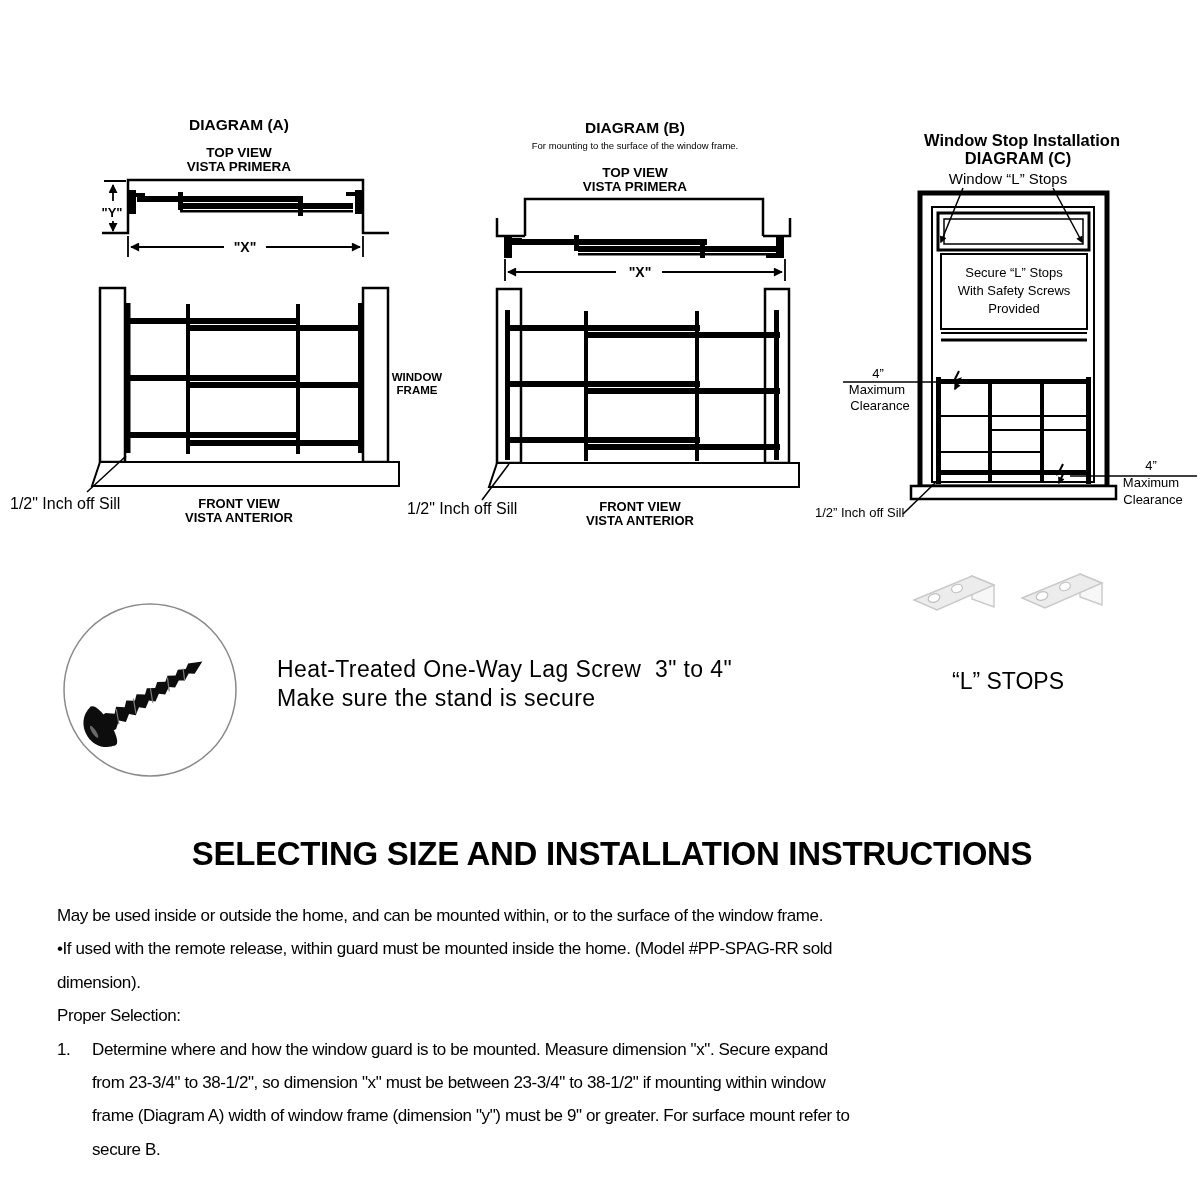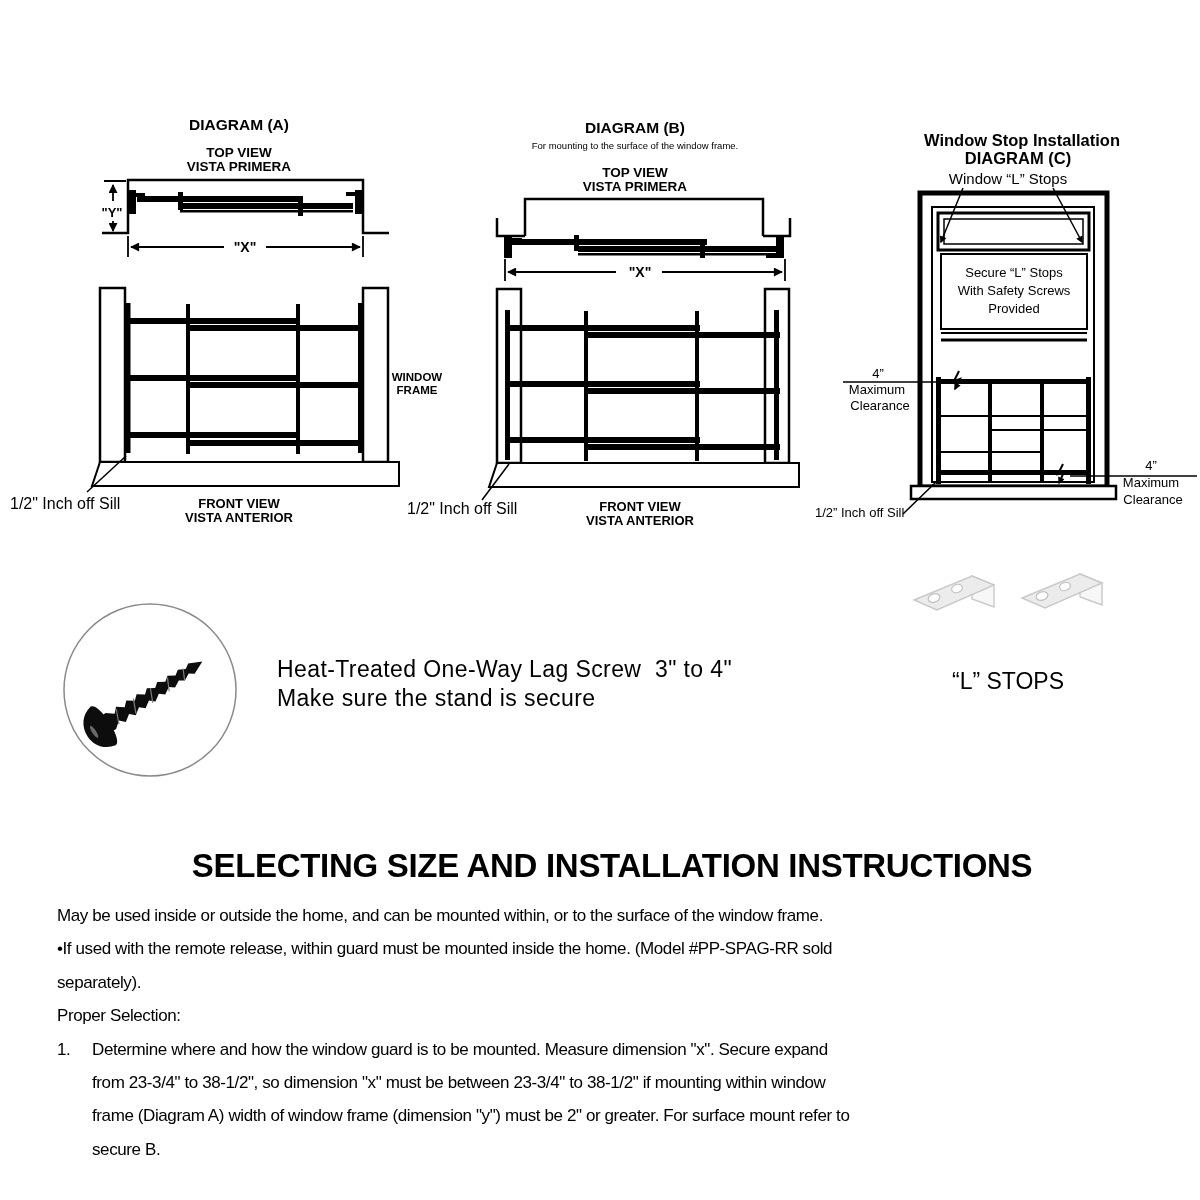--- a/index.html
+++ b/index.html
@@ -5,21 +5,21 @@
   html,body { margin:0; padding:0; }
   body {
     width:1200px; height:1200px; background:#ffffff; position:relative;
     font-family:"Liberation Sans", sans-serif; color:#000; overflow:hidden;
   }
   svg { position:absolute; left:0; top:0; }
   svg text { fill:#000; font-family:"Liberation Sans", sans-serif; white-space:pre; }
   .b { font-weight:bold; }
   .heading {
     position:absolute; top:835px; left:24px; width:1176px; text-align:center;
-    font-weight:bold; font-size:33px; letter-spacing:-0.3px;margin-top:12px;
+    font-weight:bold; font-size:33px; letter-spacing:-0.3px;
   }
   .instr {
     position:absolute; left:57px; top:899px; width:1110px;
     font-size:17px; line-height:33.4px; letter-spacing:-0.4px; white-space:nowrap;
   }
   .instr .line { white-space:nowrap; }
   .instr .ind { padding-left:35px; }
   .instr .item { display:flex; }
   .instr .num { flex:0 0 35px; width:35px; }
 </style>
@@ -226,22 +226,22 @@
     </g>
     <text x="1008" y="689" font-size="23" text-anchor="middle">“L” STOPS</text>
   </g>
 </svg>
 
 <div class="heading">SELECTING SIZE AND INSTALLATION INSTRUCTIONS</div>
 
 <div class="instr">
   <div class="line">May be used inside or outside the home, and can be mounted within, or to the surface of the window frame.</div>
   <div class="line">•If used with the remote release, within guard must be mounted inside the home. (Model #PP-SPAG-RR sold</div>
-  <div class="line">separately).</div>
+  <div class="line">dimension).</div>
   <div class="line">Proper Selection:</div>
   <div class="line item">
     <span class="num">1.</span>
     <span>Determine where and how the window guard is to be mounted. Measure dimension "x". Secure expand</span>
   </div>
   <div class="line ind">from 23-3/4" to 38-1/2", so dimension "x" must be between 23-3/4" to 38-1/2" if mounting within window</div>
-  <div class="line ind">frame (Diagram A) width of window frame (dimension "y") must be 2" or greater. For surface mount refer to</div>
+  <div class="line ind">frame (Diagram A) width of window frame (dimension "y") must be 9" or greater. For surface mount refer to</div>
   <div class="line ind">secure B.</div>
 </div>
 
 </body></html>

